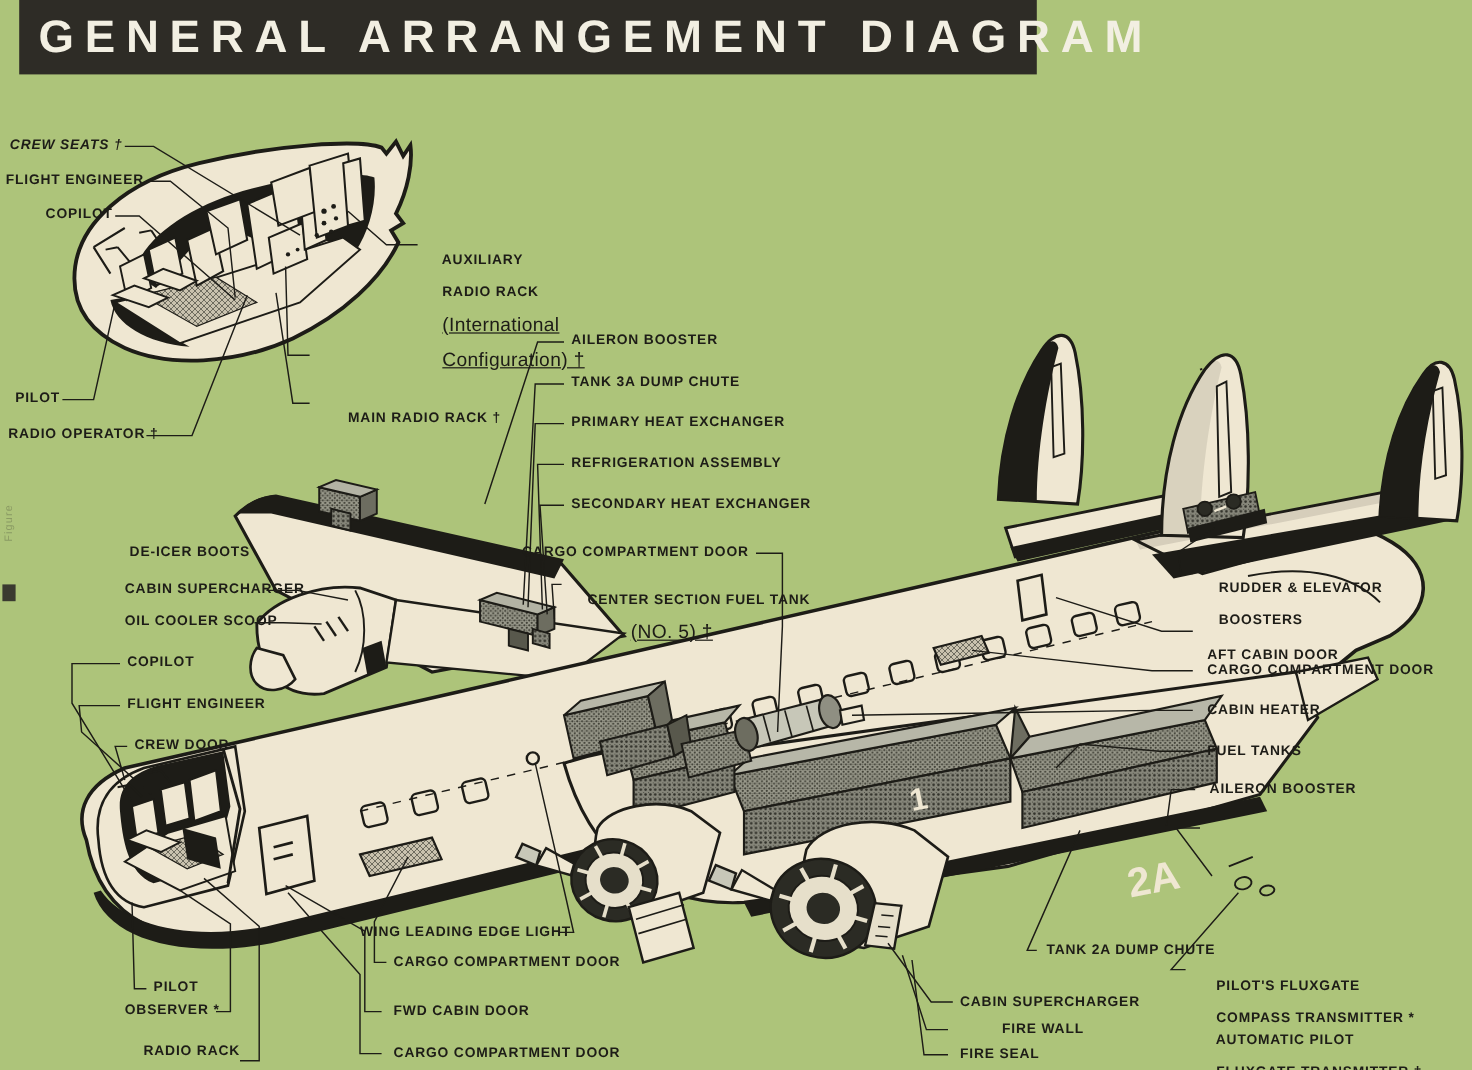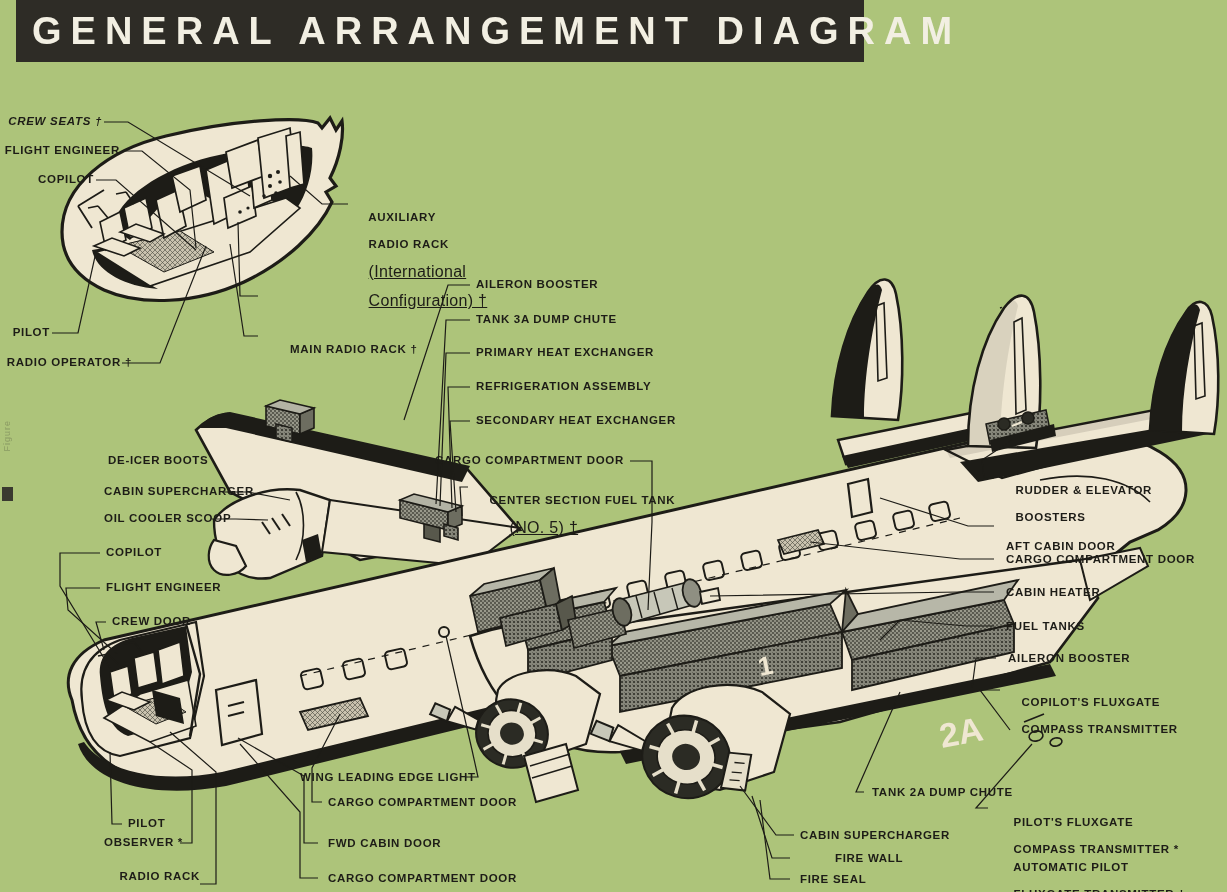--- a/index.html
+++ b/index.html
@@ -431,21 +431,21 @@
   </div>
 
   <div class="lbl" style="left:476px;top:278px;">AILERON BOOSTER</div>
   <div class="lbl" style="left:476px;top:313px;">TANK 3A DUMP CHUTE</div>
   <div class="lbl" style="left:476px;top:346px;">PRIMARY HEAT EXCHANGER</div>
   <div class="lbl" style="left:476px;top:380px;">REFRIGERATION ASSEMBLY</div>
   <div class="lbl" style="left:476px;top:414px;">SECONDARY HEAT EXCHANGER</div>
   <div class="lbl r" style="left:400px;top:454px;width:224px;">CARGO COMPARTMENT DOOR</div>
   <div class="lbl" style="left:474px;top:480px;">
     <span>CENTER SECTION FUEL TANK</span><br>
-    <span class="sub" style="display:inline-block;margin-left:20px;">(NO. 5) †</span>
+    <span class="sub" style="display:inline-block;margin-left:36px;">(NO. 5) †</span>
   </div>
 
   <div class="lbl" style="left:108px;top:454px;">DE-ICER BOOTS</div>
   <div class="lbl" style="left:104px;top:485px;">CABIN SUPERCHARGER</div>
   <div class="lbl" style="left:104px;top:512px;">OIL COOLER SCOOP</div>
   <div class="lbl" style="left:106px;top:546px;">COPILOT</div>
   <div class="lbl" style="left:106px;top:581px;">FLIGHT ENGINEER</div>
   <div class="lbl" style="left:112px;top:615px;">CREW DOOR</div>
   <div class="lbl" style="left:128px;top:817px;">PILOT</div>
   <div class="lbl" style="left:104px;top:836px;">OBSERVER *</div>
@@ -465,24 +465,20 @@
 
   <div class="lbl" style="left:1000px;top:470px;">
     <span>RUDDER &amp; ELEVATOR</span><br>
     <span>BOOSTERS</span>
   </div>
   <div class="lbl" style="left:1006px;top:540px;">AFT CABIN DOOR</div>
   <div class="lbl" style="left:1006px;top:553px;">CARGO COMPARTMENT DOOR</div>
   <div class="lbl" style="left:1006px;top:586px;">CABIN HEATER</div>
   <div class="lbl" style="left:1006px;top:620px;">FUEL TANKS</div>
   <div class="lbl" style="left:1008px;top:652px;">AILERON BOOSTER</div>
-  <div class="lbl" style="left:1006px;top:682px;">
-    <span>COPILOT'S FLUXGATE</span><br>
-    <span>COMPASS TRANSMITTER</span>
-  </div>
 
   <div class="lbl" style="left:872px;top:786px;">TANK 2A DUMP CHUTE</div>
   <div class="lbl" style="left:998px;top:802px;">
     <span>PILOT'S FLUXGATE</span><br>
     <span>COMPASS TRANSMITTER *</span>
   </div>
   <div class="lbl" style="left:998px;top:847px;">
     <span>AUTOMATIC PILOT</span><br>
     <span>FLUXGATE TRANSMITTER †</span>
   </div>

